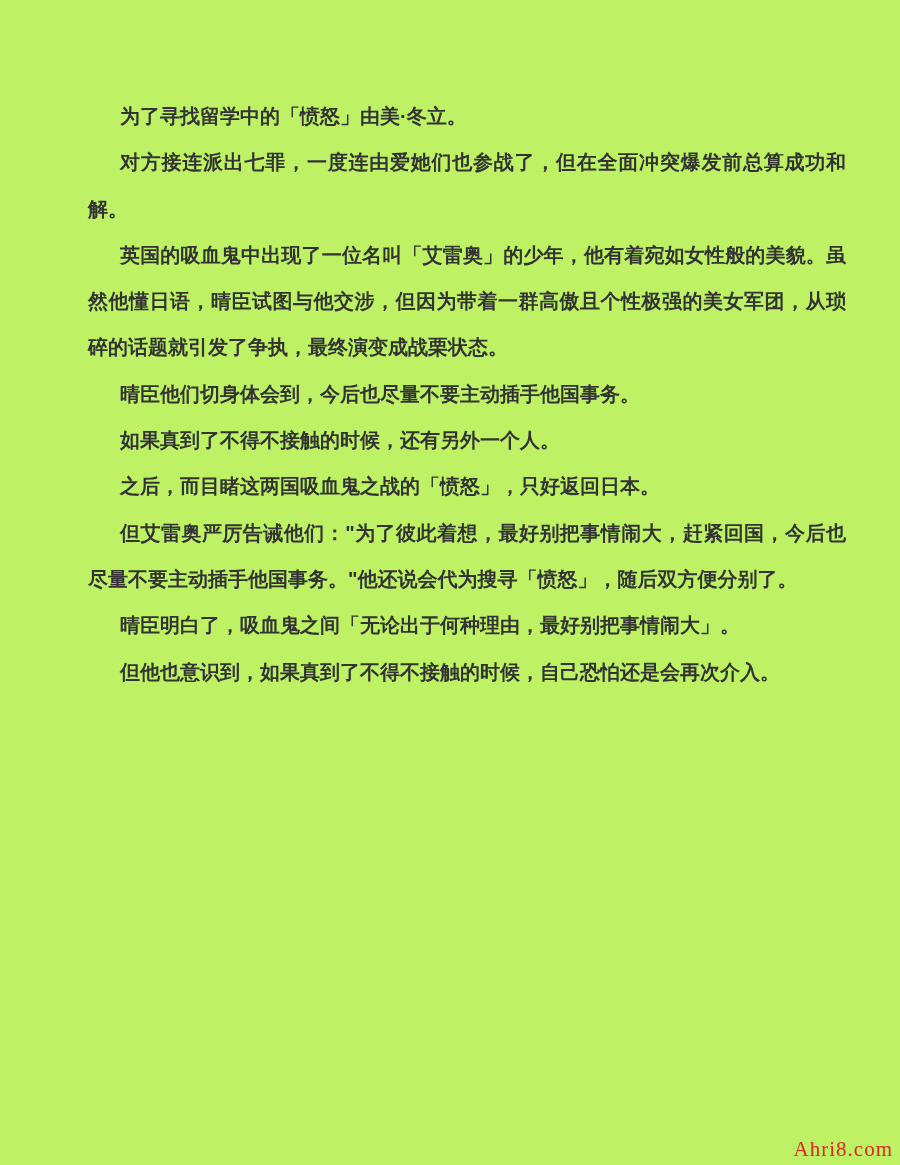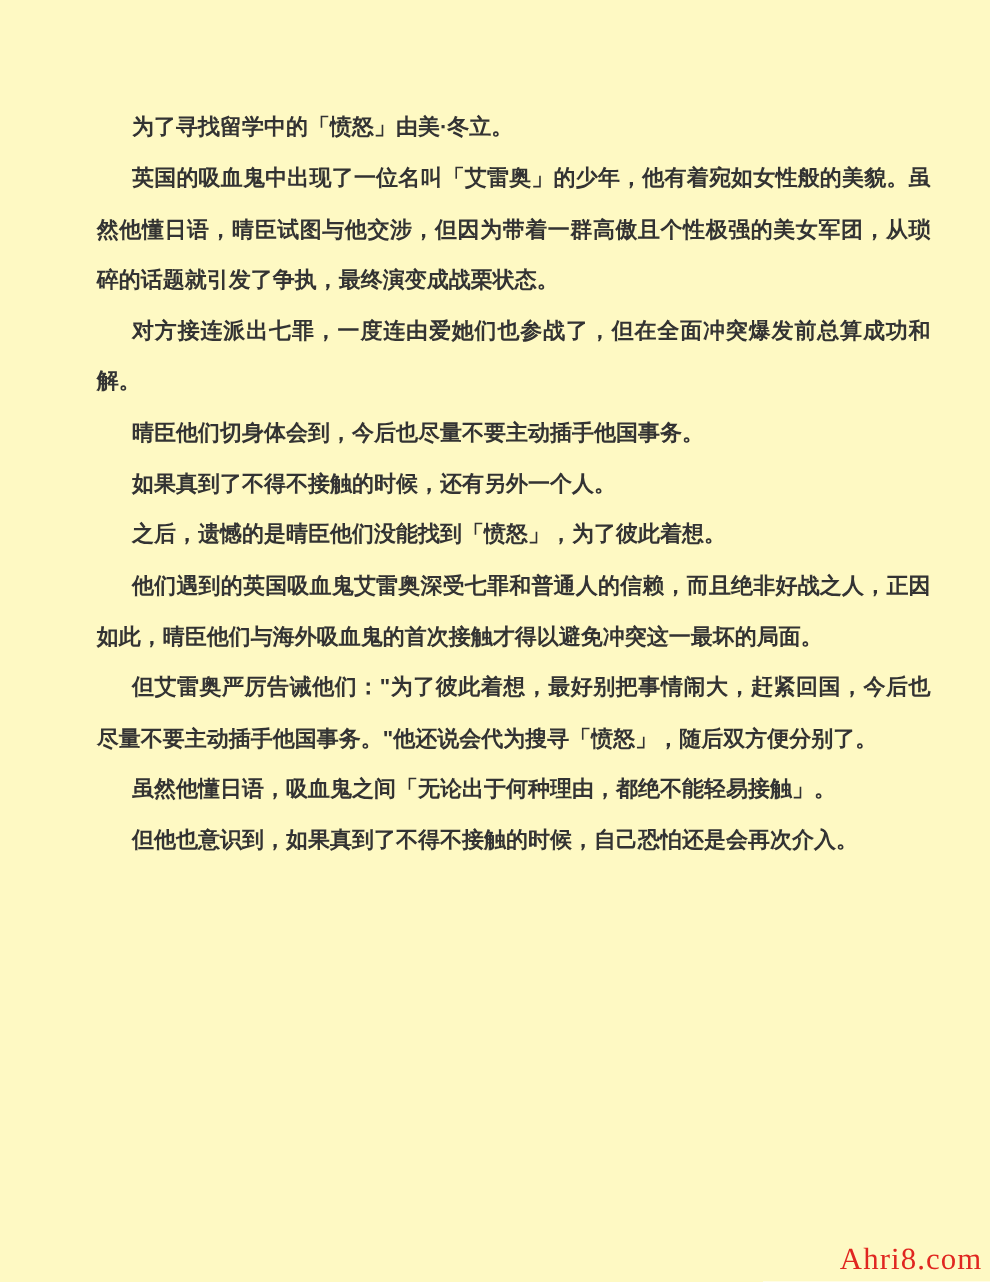--- a/index.html
+++ b/index.html
@@ -4,21 +4,21 @@
 <style>
   html, body {
     margin: 0;
     padding: 0;
     background: #ffffff;
   }
   .page {
     position: relative;
     width: 900px;
     height: 1165px;
-    background: #fef9c3;
+    background: #bef264;
     overflow: hidden;
     font-family: "Liberation Sans", sans-serif;
   }
   .content {
     position: absolute;
     left: 88px;
     top: 93px;
     width: 758px;
     font-size: 20px;
     line-height: 46.3px;
@@ -30,35 +30,34 @@
     margin: 0;
     padding: 0;
     text-indent: 1.6em;
     word-break: break-all;
   }
   .watermark {
     position: absolute;
     right: 7px;
     bottom: 3px;
     font-family: "Liberation Serif", serif;
-    font-size: 28px;
+    font-size: 21px;
     letter-spacing: 1px;
     color: #e02620;
   }
 </style>
 </head>
 <body>
 
 <div class="page">
   <div class="content">
     <p>为了寻找留学中的「愤怒」由美·冬立。</p>
+    <p>对方接连派出七罪，一度连由爱她们也参战了，但在全面冲突爆发前总算成功和解。</p>
     <p>英国的吸血鬼中出现了一位名叫「艾雷奥」的少年，他有着宛如女性般的美貌。虽然他懂日语，晴臣试图与他交涉，但因为带着一群高傲且个性极强的美女军团，从琐碎的话题就引发了争执，最终演变成战栗状态。</p>
-    <p>对方接连派出七罪，一度连由爱她们也参战了，但在全面冲突爆发前总算成功和解。</p>
     <p>晴臣他们切身体会到，今后也尽量不要主动插手他国事务。</p>
     <p>如果真到了不得不接触的时候，还有另外一个人。</p>
-    <p>之后，遗憾的是晴臣他们没能找到「愤怒」，为了彼此着想。</p>
-    <p>他们遇到的英国吸血鬼艾雷奥深受七罪和普通人的信赖，而且绝非好战之人，正因如此，晴臣他们与海外吸血鬼的首次接触才得以避免冲突这一最坏的局面。</p>
+    <p>之后，而目睹这两国吸血鬼之战的「愤怒」，只好返回日本。</p>
     <p>但艾雷奥严厉告诫他们："为了彼此着想，最好别把事情闹大，赶紧回国，今后也尽量不要主动插手他国事务。"他还说会代为搜寻「愤怒」，随后双方便分别了。</p>
-    <p>虽然他懂日语，吸血鬼之间「无论出于何种理由，都绝不能轻易接触」。</p>
+    <p>晴臣明白了，吸血鬼之间「无论出于何种理由，最好别把事情闹大」。</p>
     <p>但他也意识到，如果真到了不得不接触的时候，自己恐怕还是会再次介入。</p>
   </div>
   <div class="watermark">Ahri8.com</div>
 </div>
 
 </body></html>

